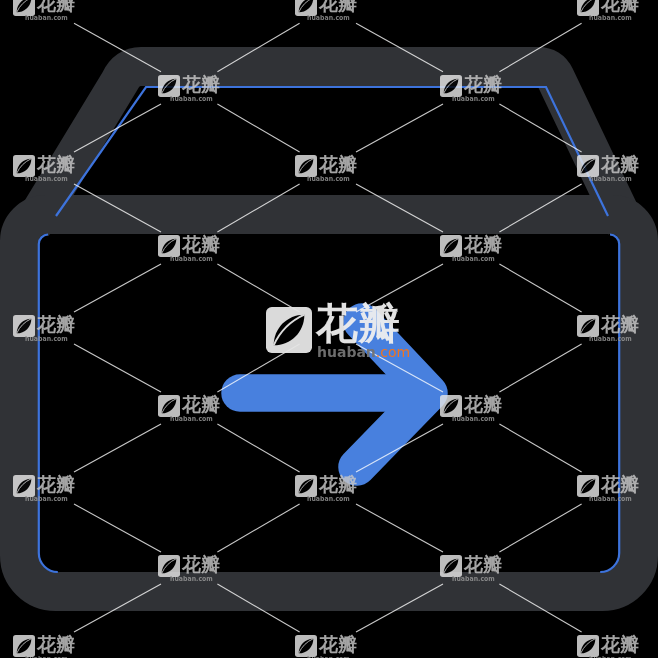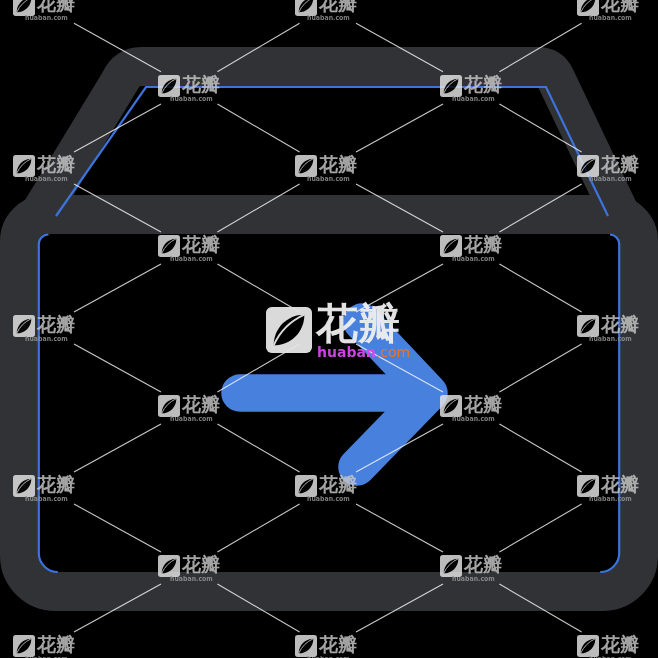--- a/index.html
+++ b/index.html
@@ -21,21 +21,21 @@
     position:absolute;left:12px;top:20px;font-size:10px;font-weight:bold;
     color:#9a9a9a;white-space:nowrap;transform:scale(.62);transform-origin:0 0;
   }
   .wm-lg{position:absolute;width:140px;height:56px;opacity:.95;}
   .wm-lg .logo{position:absolute;left:0;top:4px;width:46px;height:46px;}
   .wm-lg .brand{
     position:absolute;left:50px;top:-3px;font-size:42px;font-weight:bold;
     color:#efefef;white-space:nowrap;line-height:48px;
   }
   .wm-lg .dom{position:absolute;left:51px;top:41px;font-size:14px;white-space:nowrap;}
-  .wm-lg .dom .d1{color:#d946ef;font-weight:bold;}
+  .wm-lg .dom .d1{color:#737373;font-weight:bold;}
   .wm-lg .dom .d2{color:#f97316;}
 </style>
 </head>
 <body>
 
 <div id="canvas">
 
   <svg id="icon-svg" width="658" height="658" viewBox="0 0 658 658">
 
     <g>

